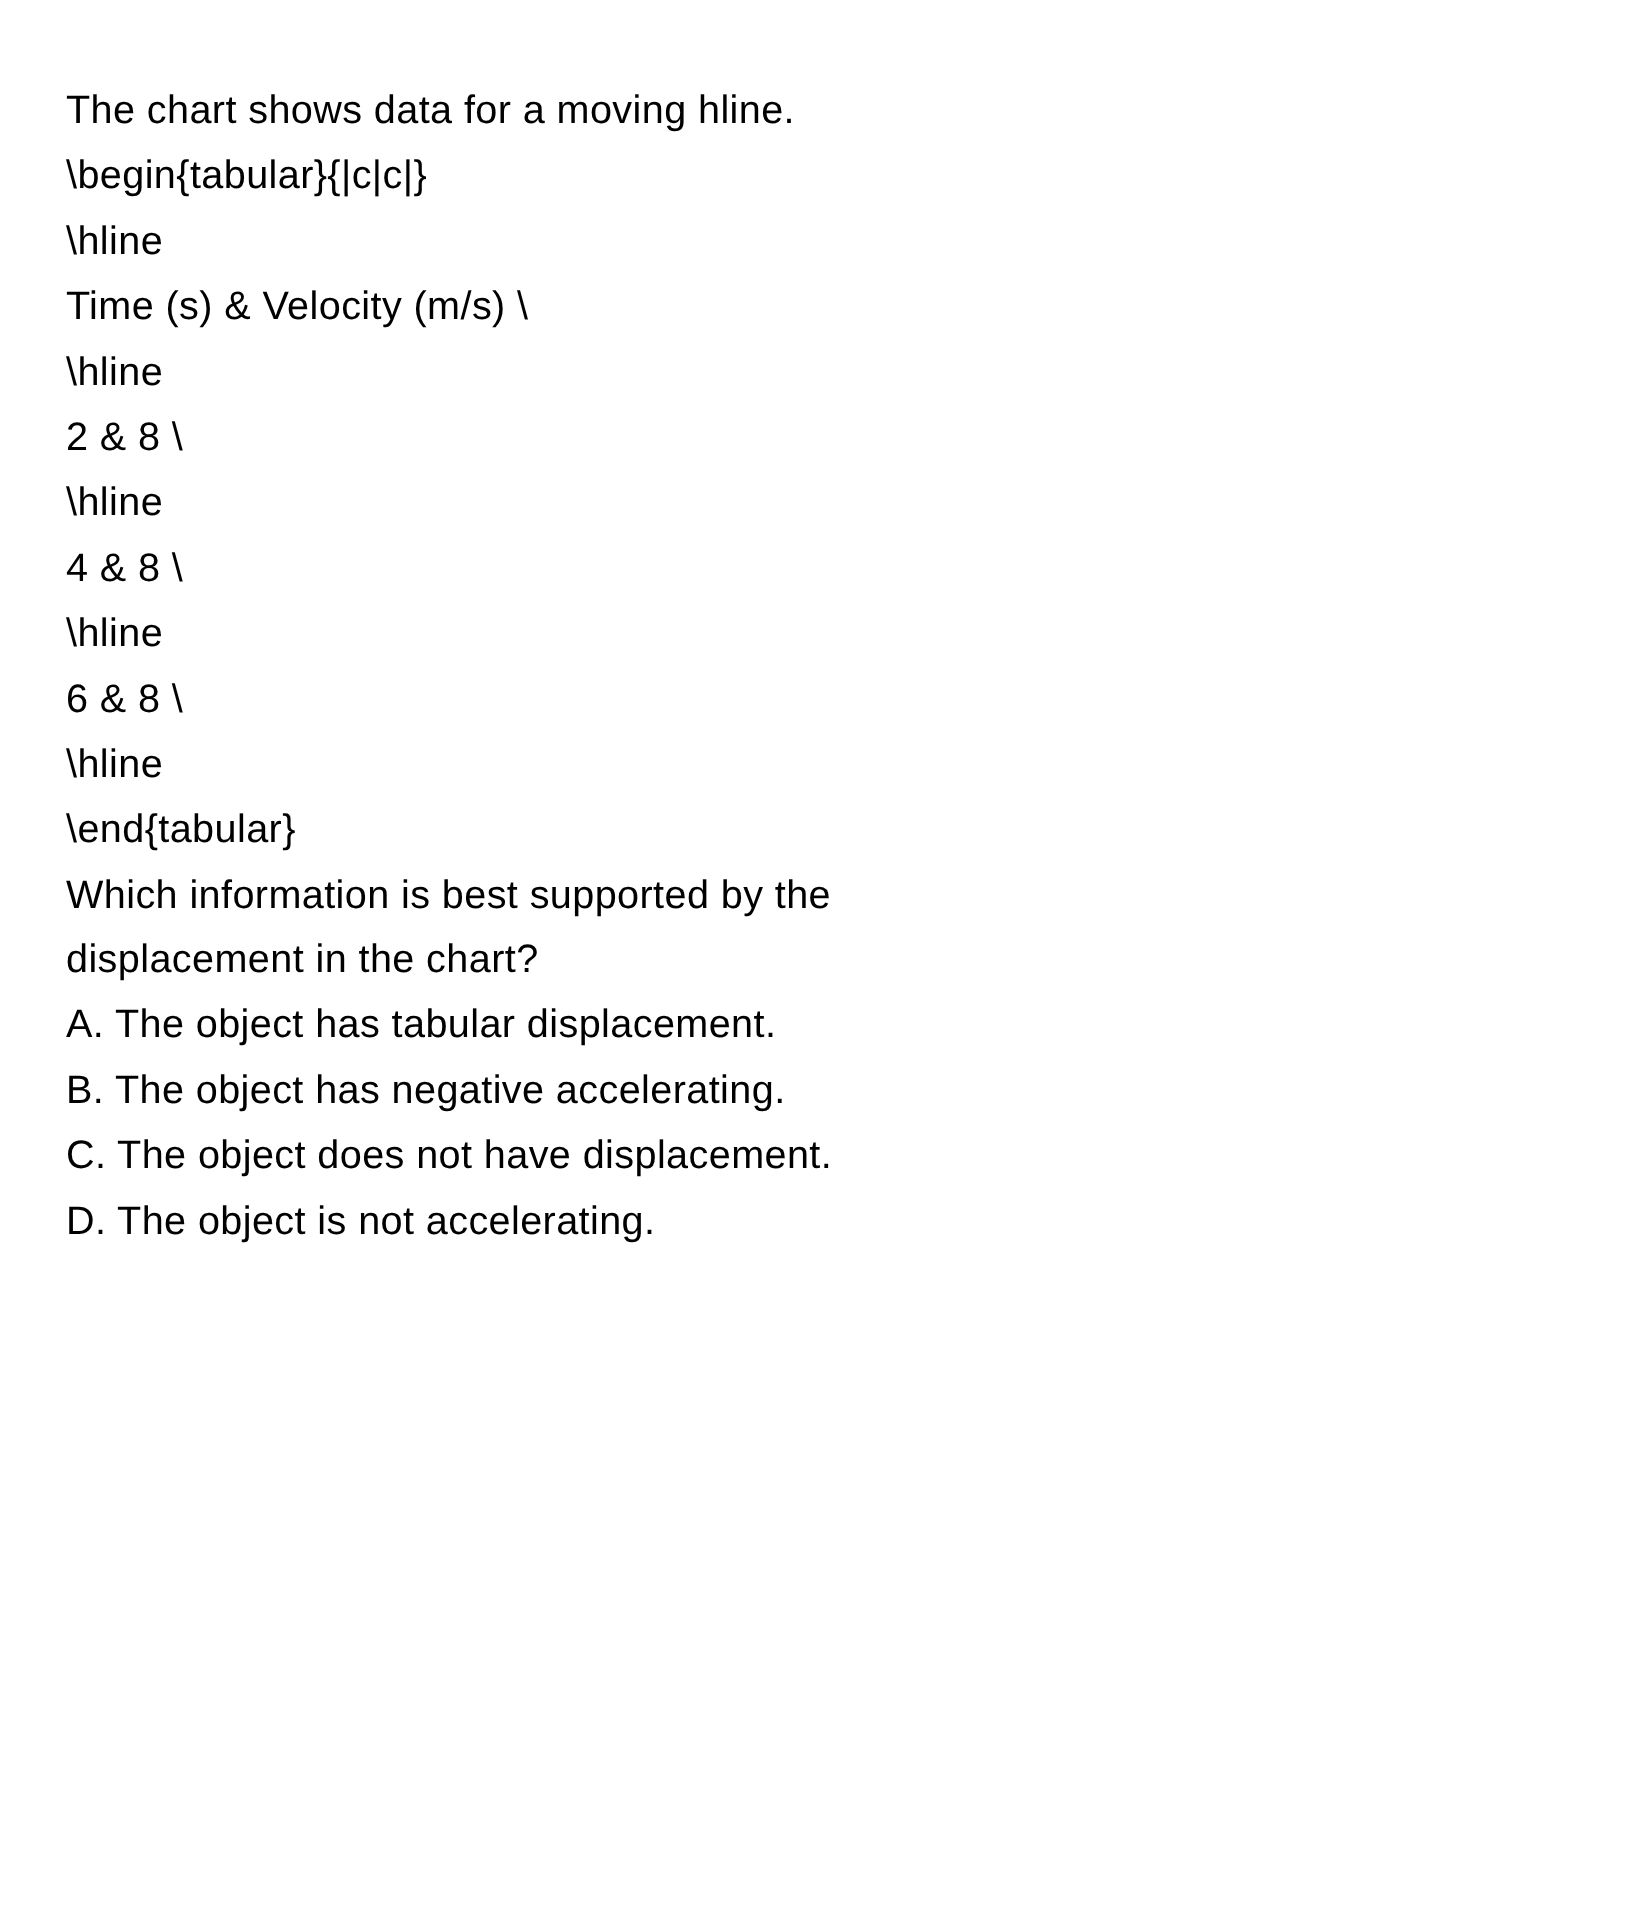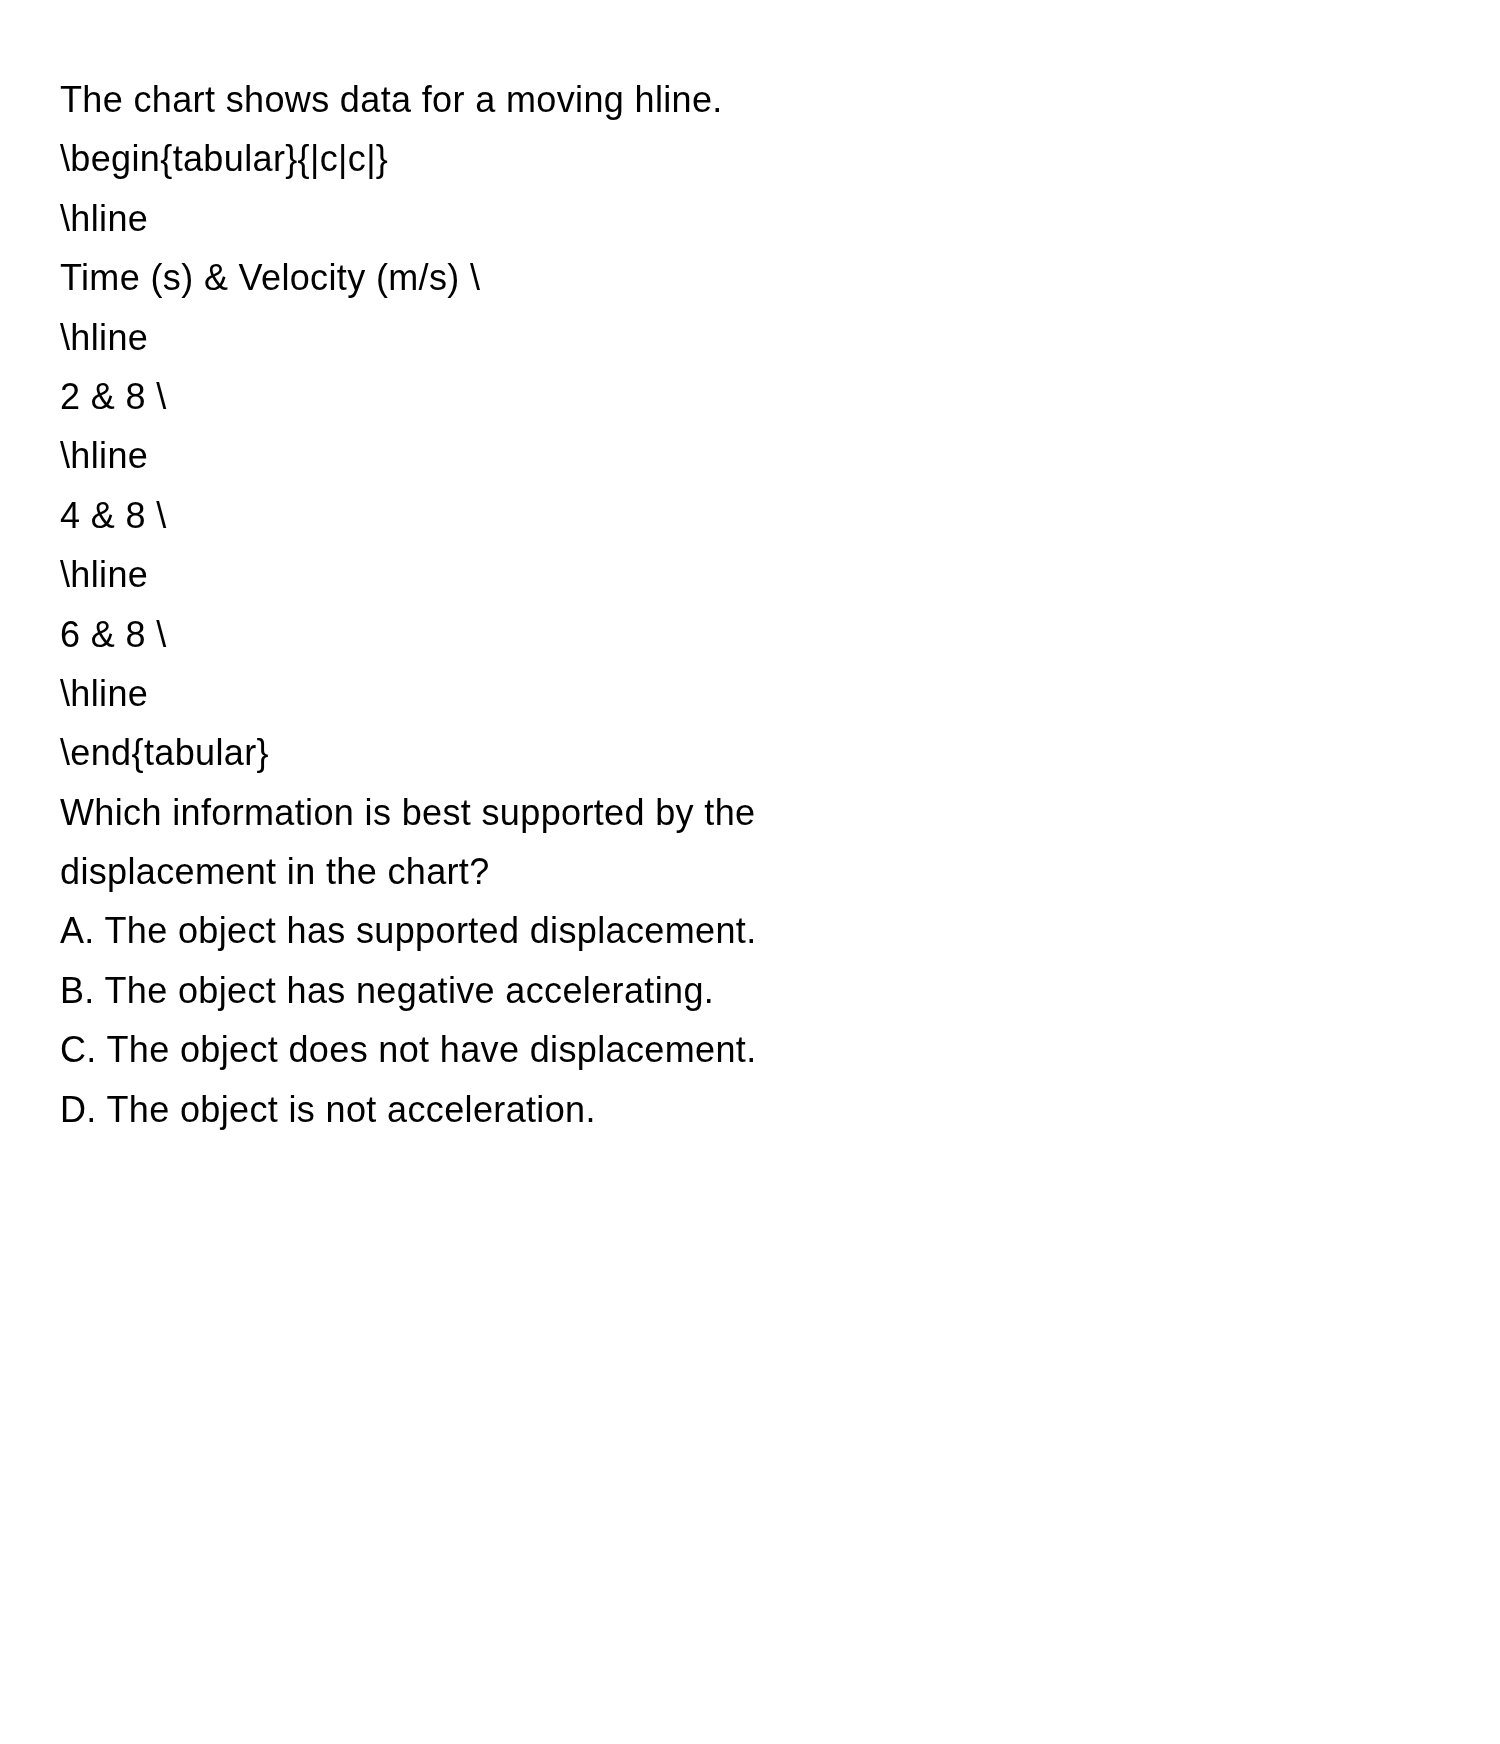--- a/index.html
+++ b/index.html
@@ -31,16 +31,16 @@
 <span class="line">\hline</span>
 <span class="line">2 &amp; 8 \</span>
 <span class="line">\hline</span>
 <span class="line">4 &amp; 8 \</span>
 <span class="line">\hline</span>
 <span class="line">6 &amp; 8 \</span>
 <span class="line">\hline</span>
 <span class="line">\end{tabular}</span>
 <span class="line">Which information is best supported by the</span>
 <span class="line">displacement in the chart?</span>
-<span class="line">A. The object has supported displacement.</span>
+<span class="line">A. The object has tabular displacement.</span>
 <span class="line">B. The object has negative accelerating.</span>
 <span class="line">C. The object does not have displacement.</span>
-<span class="line">D. The object is not acceleration.</span>
+<span class="line">D. The object is not accelerating.</span>
 
 </body></html>

